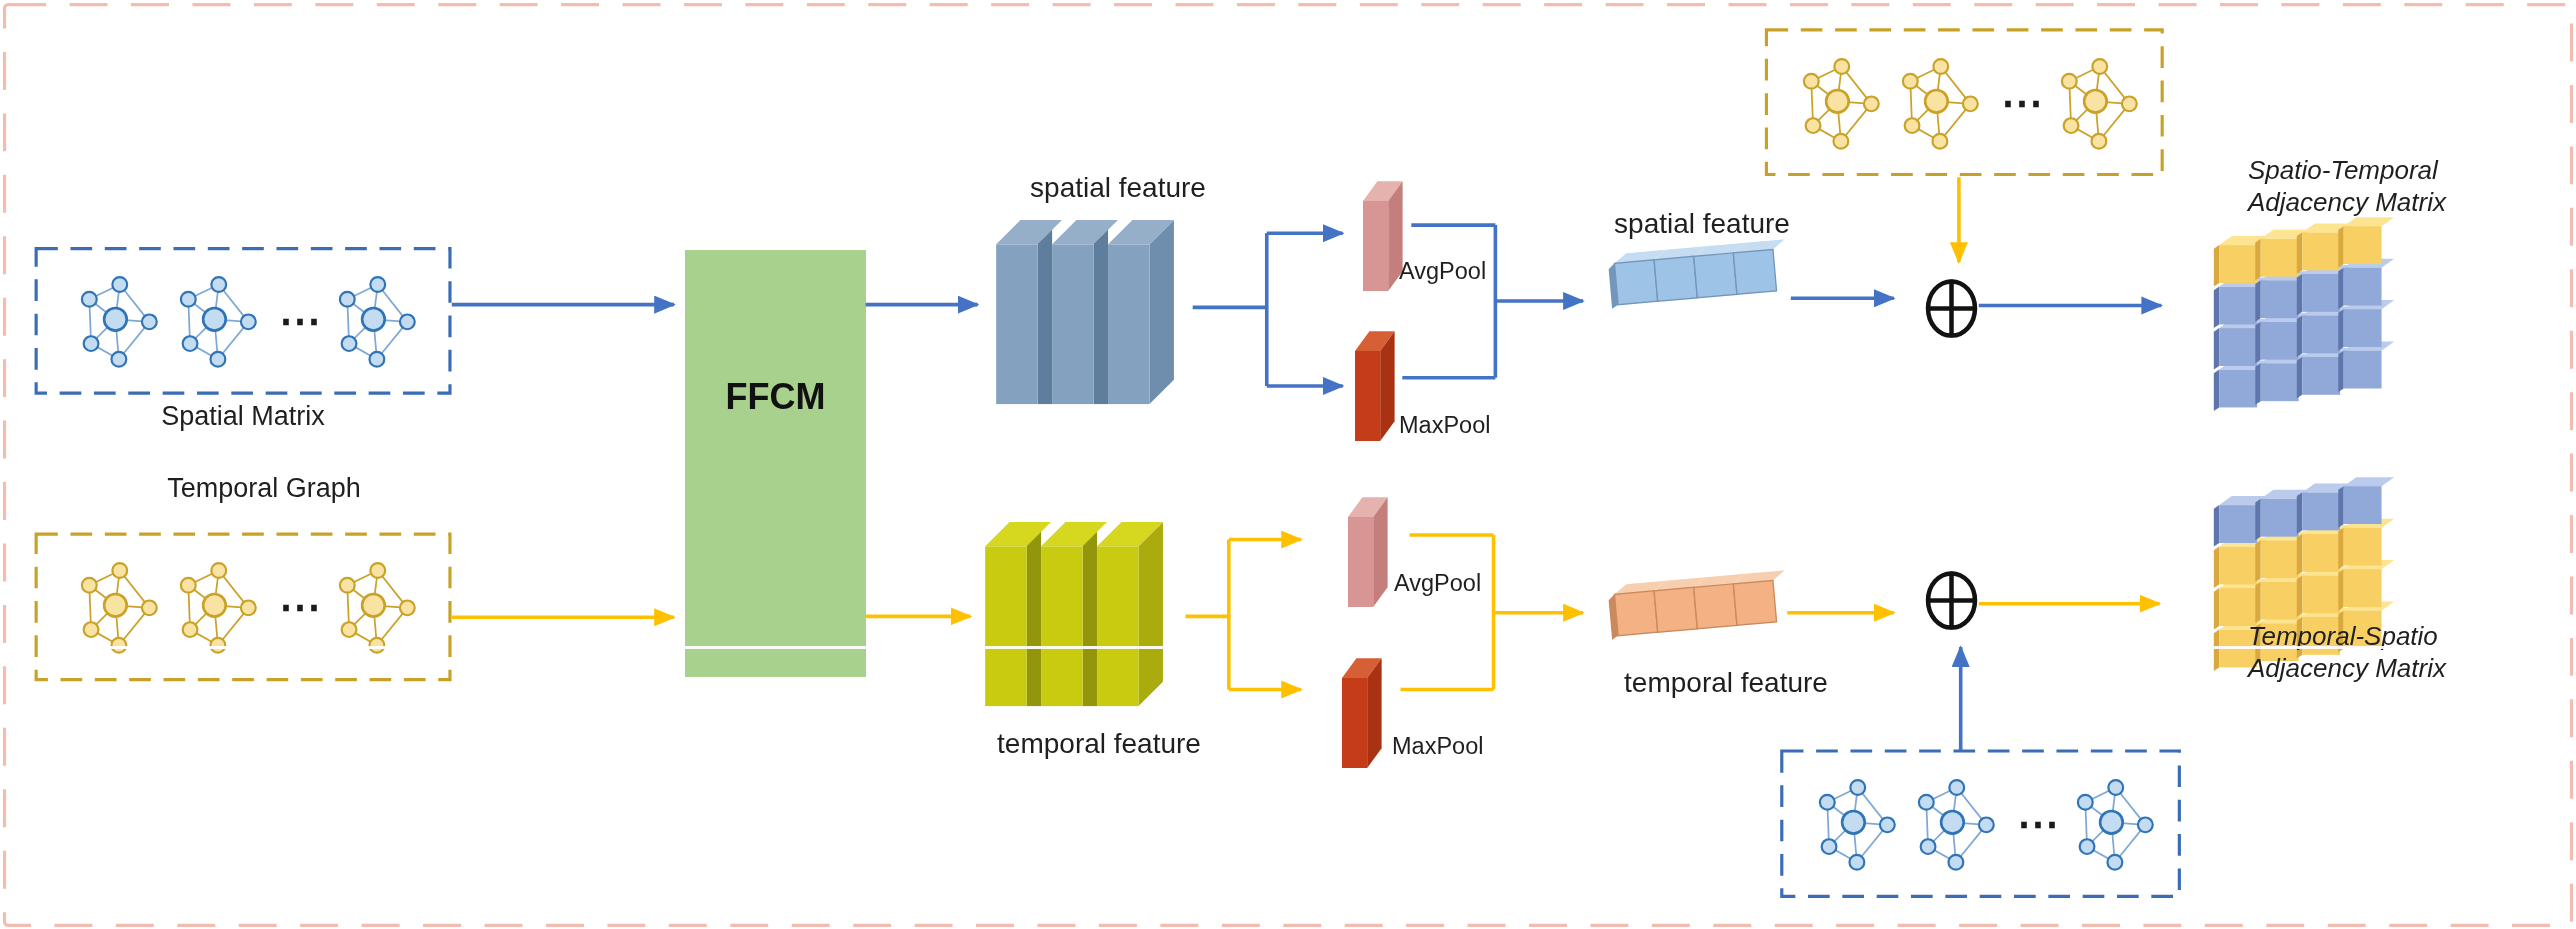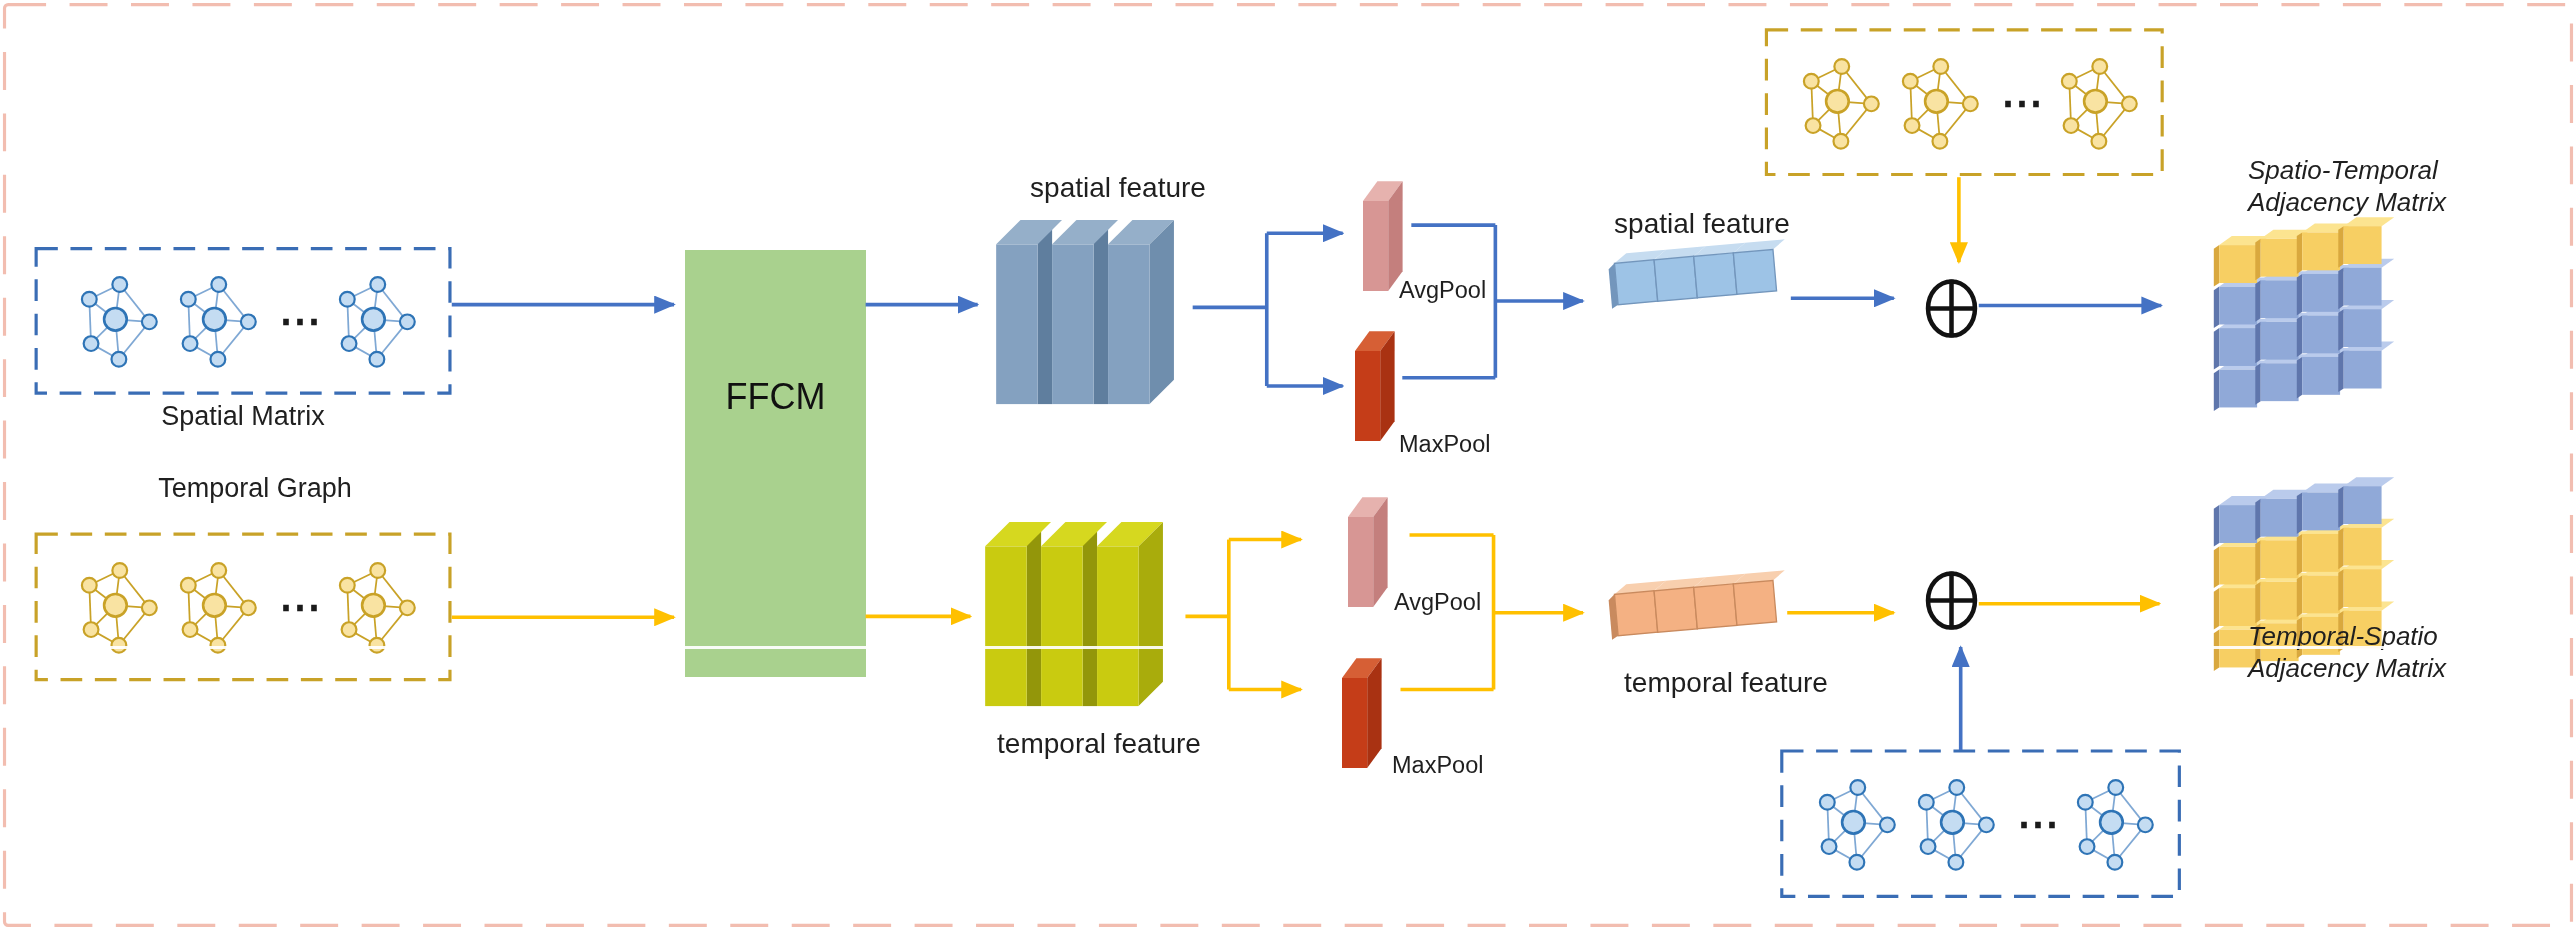--- a/index.html
+++ b/index.html
@@ -1,33 +1,33 @@
 <!DOCTYPE html>
 <html style="--c-blue_arrow: #4472C4; --c-yellow_arrow: #FFC000; --c-blue_dash: #3A6DB5; --c-yellow_dash: #C8A228; --c-pink_frame: #F2BDB0; --c-ffcm_green: #A9D18E; --c-slab_blue: #84A1C0; --c-slab_olive: #C9CB10; --c-pool_pink: #D79694; --c-pool_red: #C53D18; --c-cube_blue: #9DC3E6; --c-cube_orange: #F4B183; --c-matrix_yellow: #F7CF63; --c-matrix_blue: #90A9D8; --c-node_blue_fill: #C4DCF2; --c-node_blue_stroke: #2E74B6; --c-node_yellow_fill: #F9E3A2; --c-node_yellow_stroke: #C9A227; --c-text: #1F1F1F;font-size:14.5px"><head>
 <meta charset="utf-8">
 <style>
   html,body{margin:0;padding:0;background:#ffffff;}
   body{width:2576px;height:930px;font-family:"Liberation Sans",sans-serif;}
   #canvas{position:relative;width:2576px;height:930px;background:#ffffff;overflow:hidden;}
   .lbl{position:absolute;color:var(--c-text,#1F1F1F);font-size:27px;white-space:nowrap;z-index:30;}
   .lbl.center{transform:translateX(-50%);}
-  .lbl.small{font-size:23.5px;margin-top:19px;}
+  .lbl.small{font-size:23.5px;}
   .lbl.two-line{line-height:32px;font-size:26px;font-style:italic;}
 
   
   .gbox{position:absolute;display:flex;align-items:center;padding-left:42px;gap:11.7px;z-index:10;}
   .gbox .dots{font-size:42px;font-weight:700;color:#1b1b1b;line-height:1;margin:0 3.6px;}
 
   
   .gblue{--gf:var(--c-node_blue_fill,#BDD9F0);--gs:var(--c-node_blue_stroke,#2E74B6);--ge:#7FA8D4;}
   .gyellow{--gf:var(--c-node_yellow_fill,#F9E3A2);--gs:var(--c-node_yellow_stroke,#C9A227);--ge:#C9A227;}
 
   
   .ffcm{position:absolute;left:685px;top:250px;width:181px;height:427px;background:var(--c-ffcm_green,#A9D18E);z-index:10;}
-  .ffcm span{position:absolute;left:0;right:0;top:126px;text-align:center;font-size:36px;color:#111;}
+  .ffcm span{position:absolute;left:0;right:0;top:126px;text-align:center;font-size:36px;color:#111;font-weight:bold;}
 
   
   .sblue{--sf:var(--c-slab_blue,#84A1C0);--st:#95AFC9;--ss:#5F7E9E;--sr:#6F8EAD;}
   .solive{--sf:var(--c-slab_olive,#C9CB10);--st:#D6D81F;--ss:#93960A;--sr:#A9AC0C;}
   .ppink{--pf:var(--c-pool_pink,#D79694);--pt:#E6B2AE;--pr:#C47F7D;}
   .pred{--pf:var(--c-pool_red,#C53D18);--pt:#D65F35;--pr:#A93212;}
   .vblue{--vf:var(--c-cube_blue,#9DC3E6);--vt:#C6DCF0;--vl:#7396BC;}
   .vorange{--vf:var(--c-cube_orange,#F4B183);--vt:#F8CFAE;--vl:#C98A5E;}
   .my{--mf:var(--c-matrix_yellow,#F7CF63);--mt:#FCE490;--ml:#D9A83E;}
   .mb{--mf:var(--c-matrix_blue,#90A9D8);--mt:#BACBEC;--ml:#5F76AC;}
@@ -129,21 +129,21 @@
     <svg class="gblue" width="87" height="96" viewBox="0 0 100 110">
         <use href="#g-graph"></use>
       </svg>
     <span class="dots">⋯</span>
     <svg class="gblue" width="87" height="96" viewBox="0 0 100 110">
         <use href="#g-graph"></use>
       </svg>
   </div>
   <div class="lbl center" style="left:243px;top:401px">Spatial Matrix</div>
 
-  <div class="lbl center" style="left:255px;top:473px">Temporal Graph</div>
+  <div class="lbl center" style="left:264px;top:473px">Temporal Graph</div>
   <div class="gbox" style="left:36px;top:534px;width:414px;height:145px">
     <svg class="gyellow" width="87" height="96" viewBox="0 0 100 110">
         <use href="#g-graph"></use>
       </svg>
     <svg class="gyellow" width="87" height="96" viewBox="0 0 100 110">
         <use href="#g-graph"></use>
       </svg>
     <span class="dots">⋯</span>
     <svg class="gyellow" width="87" height="96" viewBox="0 0 100 110">
         <use href="#g-graph"></use>

